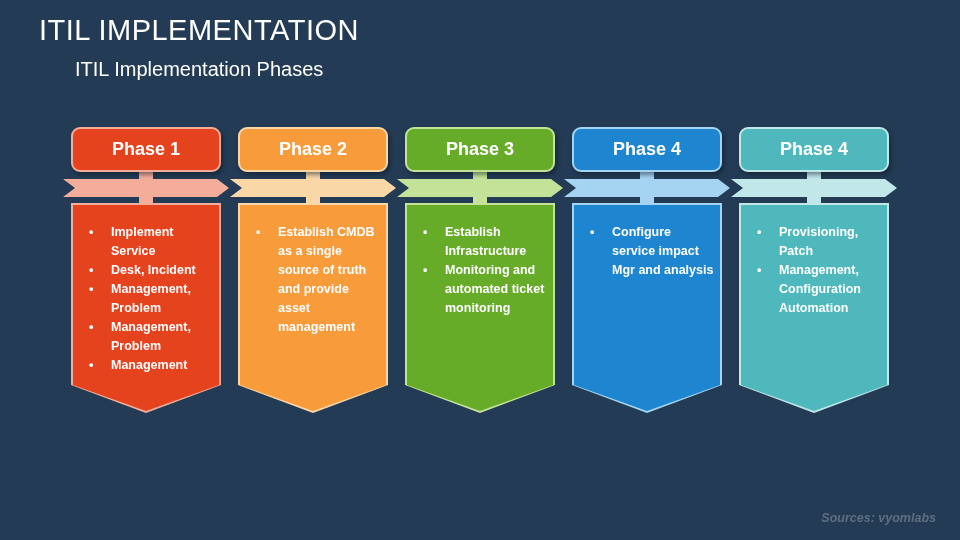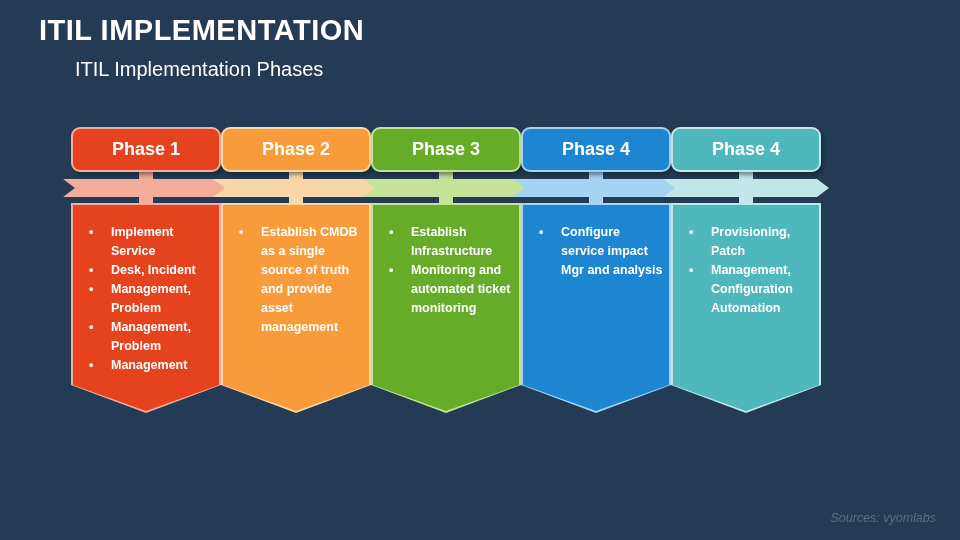--- a/index.html
+++ b/index.html
@@ -5,29 +5,29 @@
   html, body { margin: 0; padding: 0; }
   body {
     width: 960px; height: 540px;
     background: #233B54;
     font-family: "Liberation Sans", sans-serif;
     position: relative;
     overflow: hidden;
   }
   .slide-title {
     position: absolute; left: 39px; top: 14px;
-    color: #FFFFFF; font-size: 29px; font-weight: bold; letter-spacing: 0.5px; text-align: center;
+    color: #FFFFFF; font-size: 29px; font-weight: normal; letter-spacing: 0.5px; text-align: center;
   }
   .slide-subtitle {
     position: absolute; left: 39px; top: 58px;
     color: #FFFFFF; font-size: 20px; font-weight: normal; margin-left: 36px;
   }
   .cards-row {
     position: absolute; left: 71px; top: 127px;
-    display: flex; 
+    display: flex; gap: 17px;
   }
   .phase-card { width: 150px; position: relative; }
   .phase-header {
     box-sizing: border-box;
     height: 45px;
     background: var(--main);
     border: 2px solid var(--tint);
     border-radius: 9px;
     display: flex; align-items: center; justify-content: center;
     color: #FFFFFF; font-size: 18px; font-weight: bold;
@@ -65,21 +65,21 @@
     position: relative;
     padding-left: 26px;
     color: #FFFFFF; font-size: 12.5px; font-weight: 600; line-height: 19px;
   }
   .bullet-dot {
     position: absolute; left: 4px; top: 0;
     color: #FFFFFF; font-size: 12.5px; line-height: 19px;
   }
   .source-note {
     position: absolute; right: 24px; top: 511px;
-    color: #5F6E80; font-size: 12.5px; font-style: italic; font-weight: normal;
+    color: #5F6E80; font-size: 12.5px; font-style: italic; font-weight: bold;
   }
 </style>
 </head>
 <body>
 
 <div class="slide-title">ITIL IMPLEMENTATION</div>
 <div class="slide-subtitle">ITIL Implementation Phases</div>
 
 <div class="cards-row">
     <div class="phase-card" style="--main: #E5431D; --tint: #F4AD9B;">

